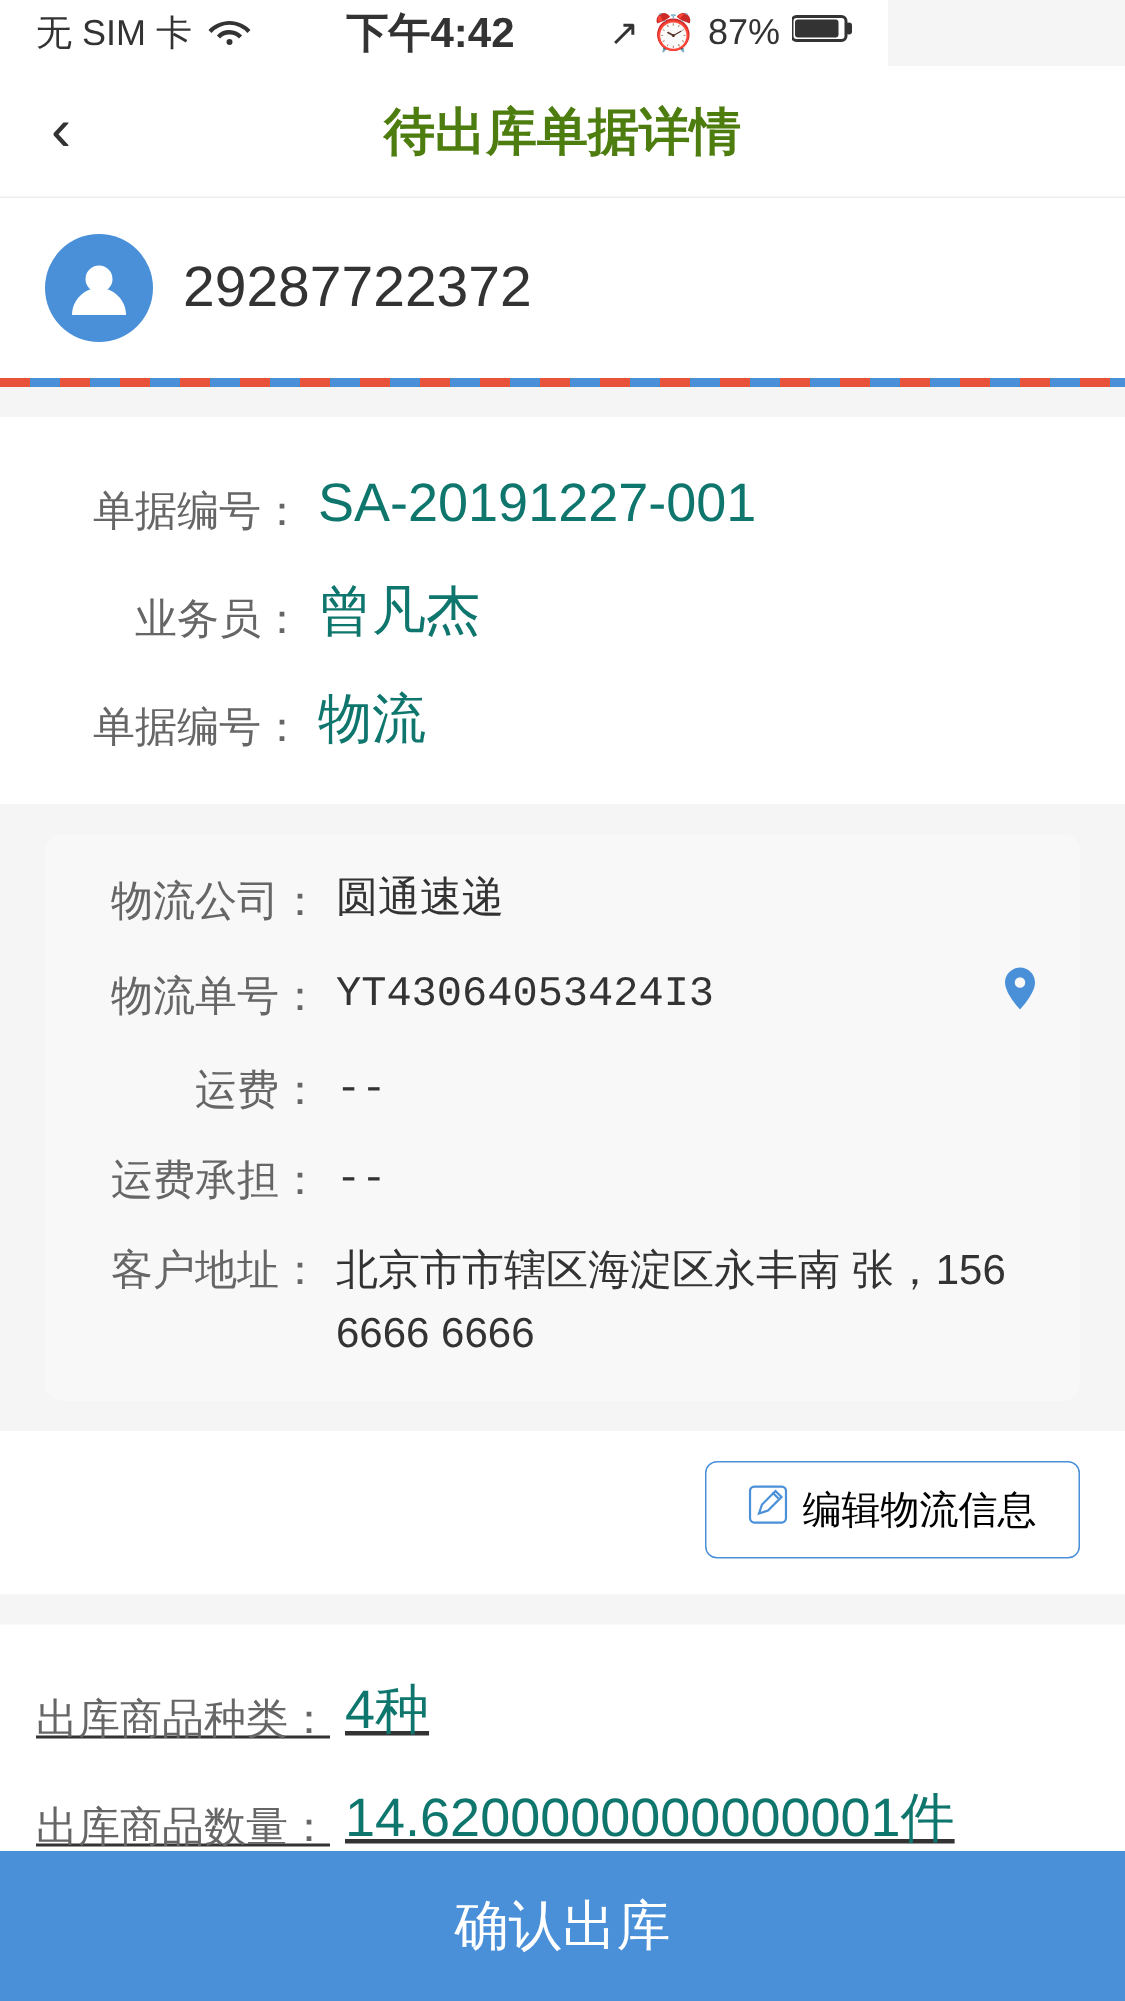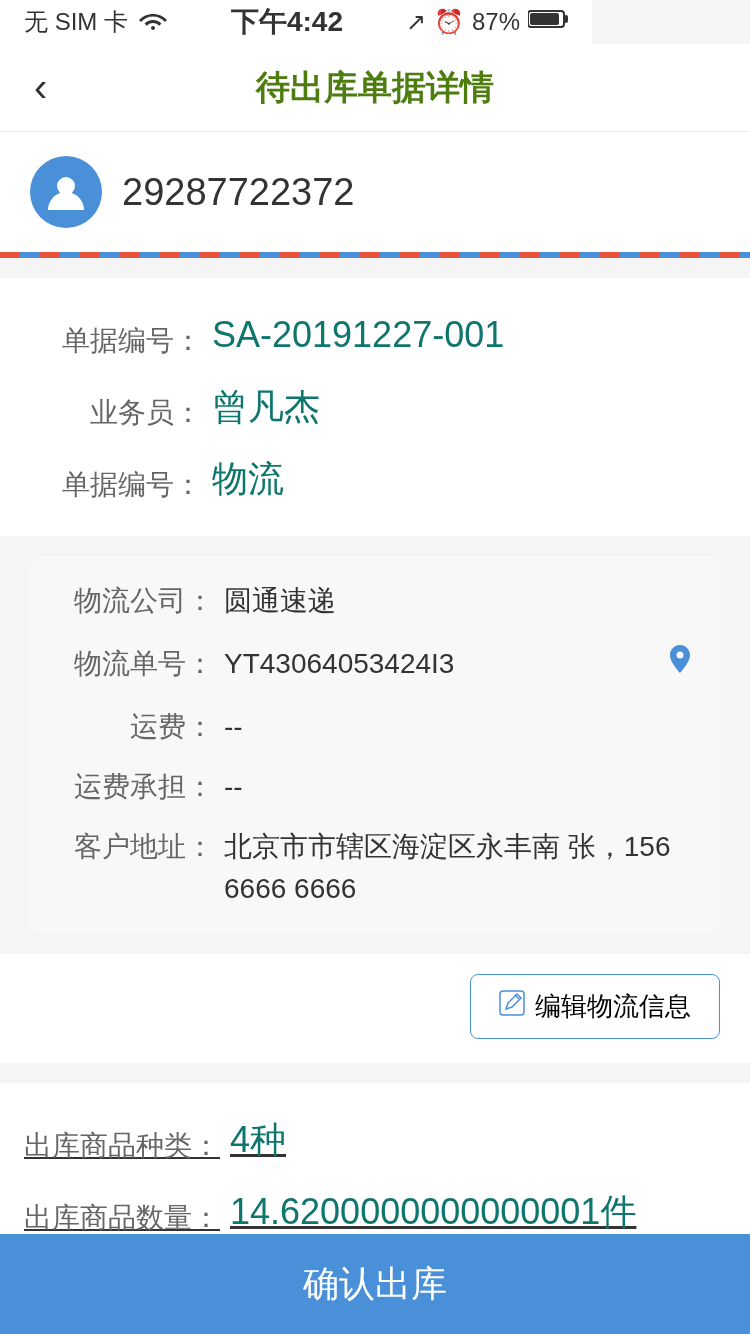--- a/index.html
+++ b/index.html
@@ -143,20 +143,21 @@
       font-size: 28px;
       min-width: 160px;
       text-align: right;
       flex-shrink: 0;
     }
     .logistics-value {
       color: #333;
       font-size: 28px;
       flex: 1;
       margin-left: 10px;
+      font-family: Liberation Mono, monospace;
     }
     .tracking-row {
       display: flex;
       align-items: center;
     }
     .location-icon {
       margin-left: 14px;
       color: #4a90d9;
       font-size: 32px;
     }

